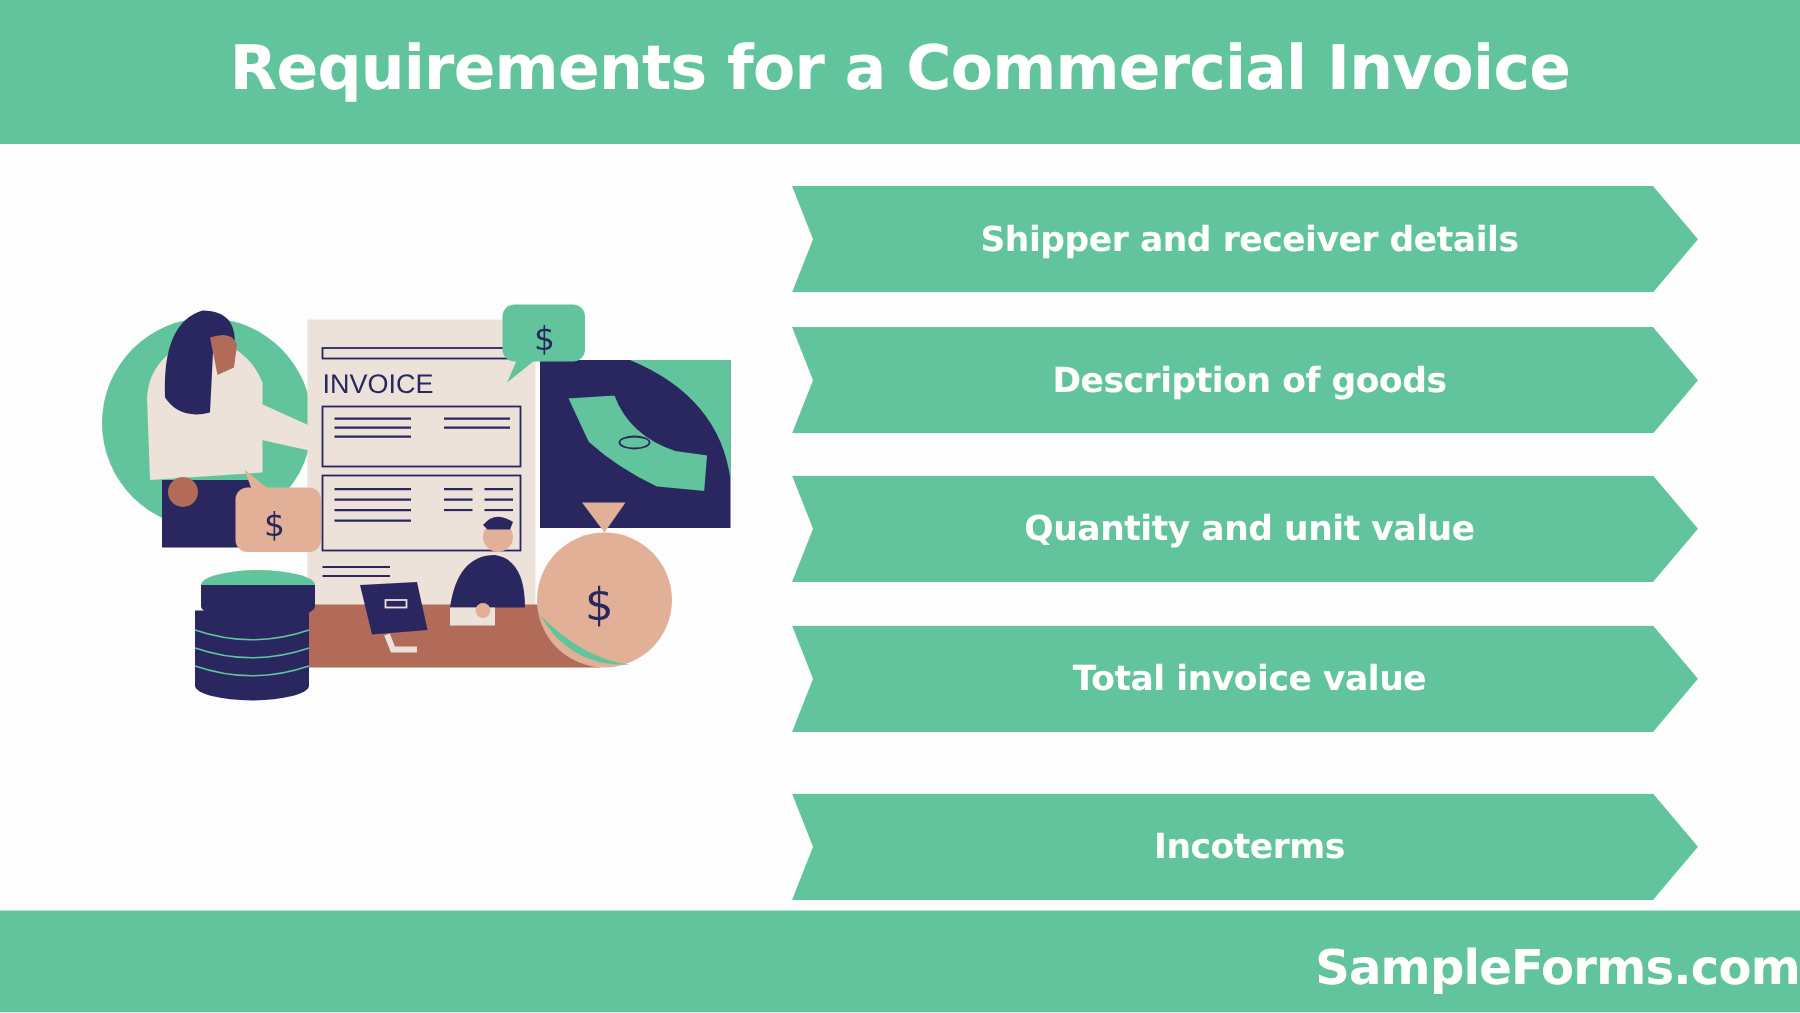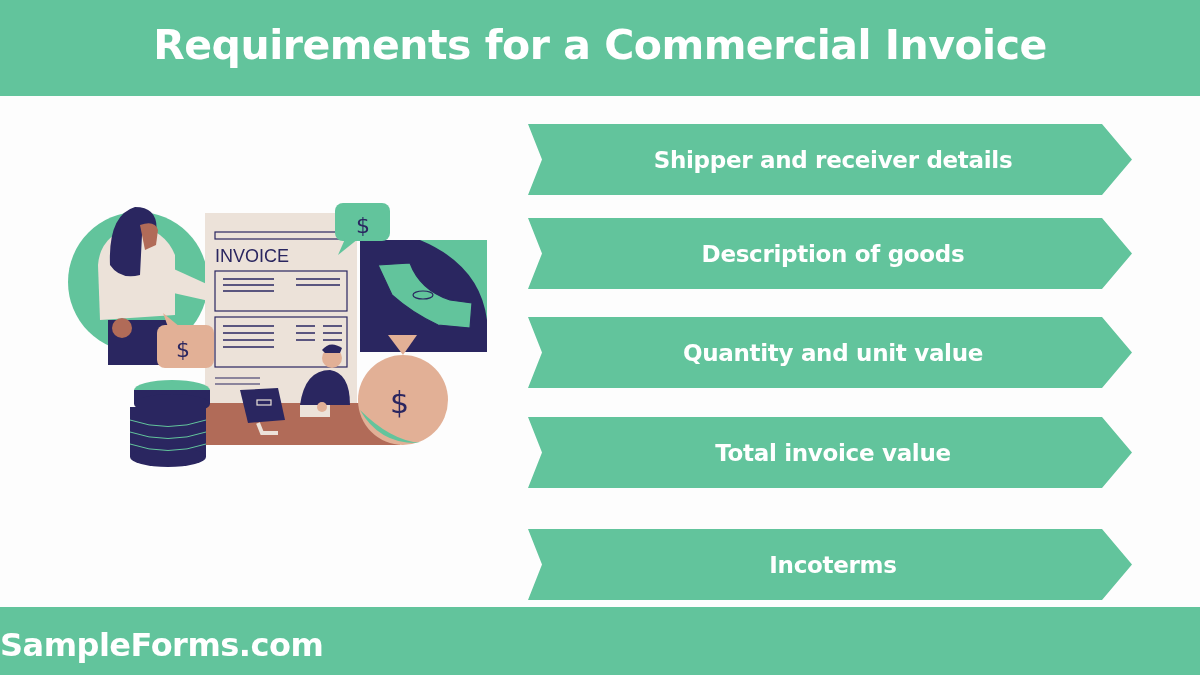--- a/index.html
+++ b/index.html
@@ -14,21 +14,21 @@
     background: #62c49c;
     display: flex; align-items: center; justify-content: center;
   }
   .header h1 {
     margin: 0; color: #ffffff; font-size: 41px; font-weight: bold;
     letter-spacing: -0.5px; transform: translateY(-3px);
   }
   .footer {
     position: absolute; left: 0; top: 607px; width: 1200px; height: 68px;
     background: #62c49c;
-    display: flex; align-items: center; justify-content: flex-start;
+    display: flex; align-items: center; justify-content: flex-end;
   }
   .footer span {
     color: #ffffff; font-size: 32px; font-weight: bold; letter-spacing: -0.5px;
     transform: translateY(4px);
   }
   .arrow {
     position: absolute; left: 528px; width: 604px; height: 71px;
     background: #62c49c;
     clip-path: polygon(0 0, 574px 0, 604px 50%, 574px 100%, 0 100%, 14px 50%);
     display: flex; align-items: center; justify-content: center;

